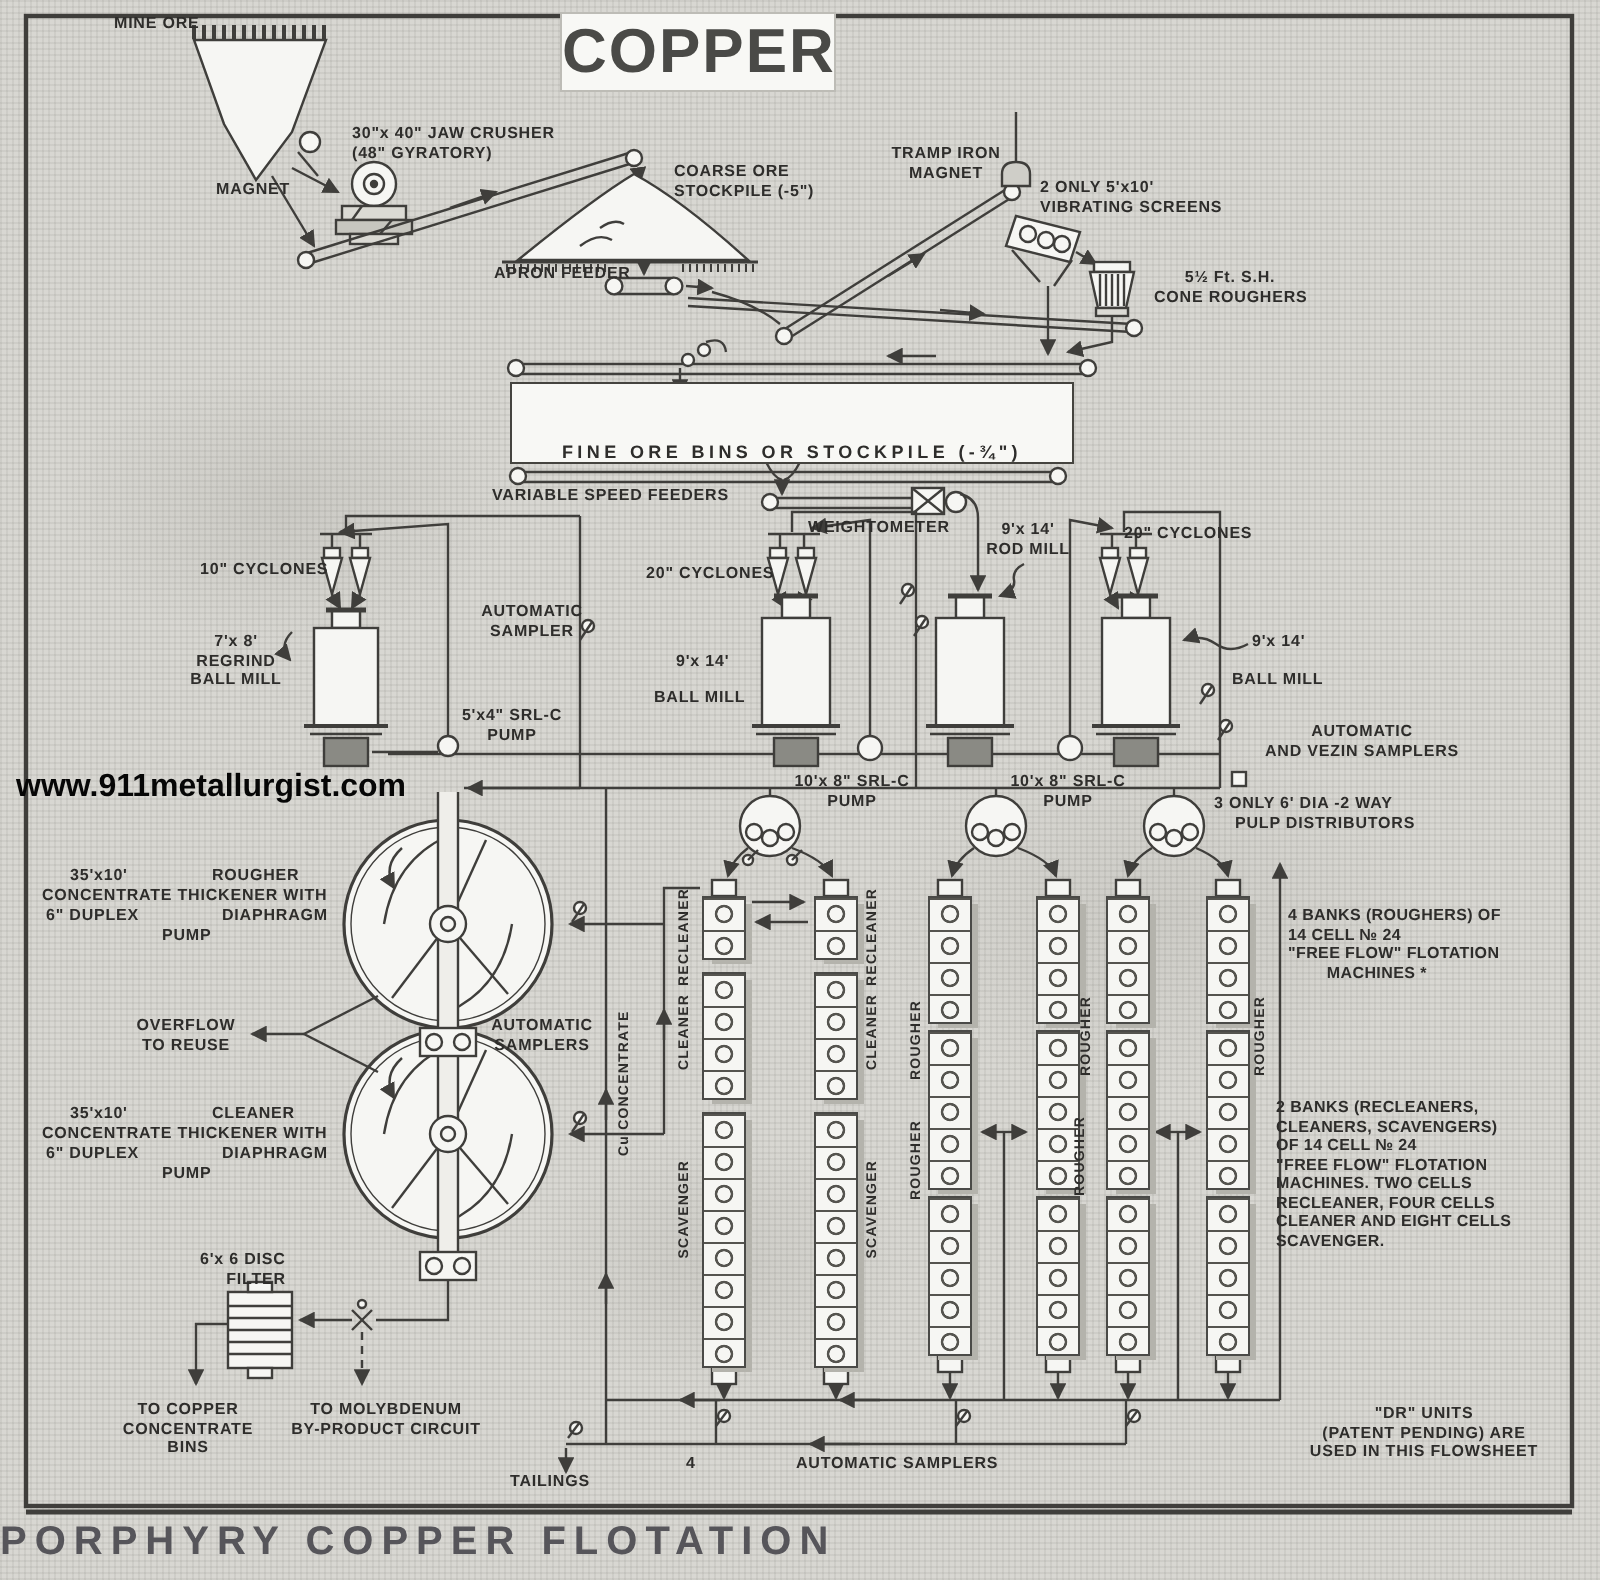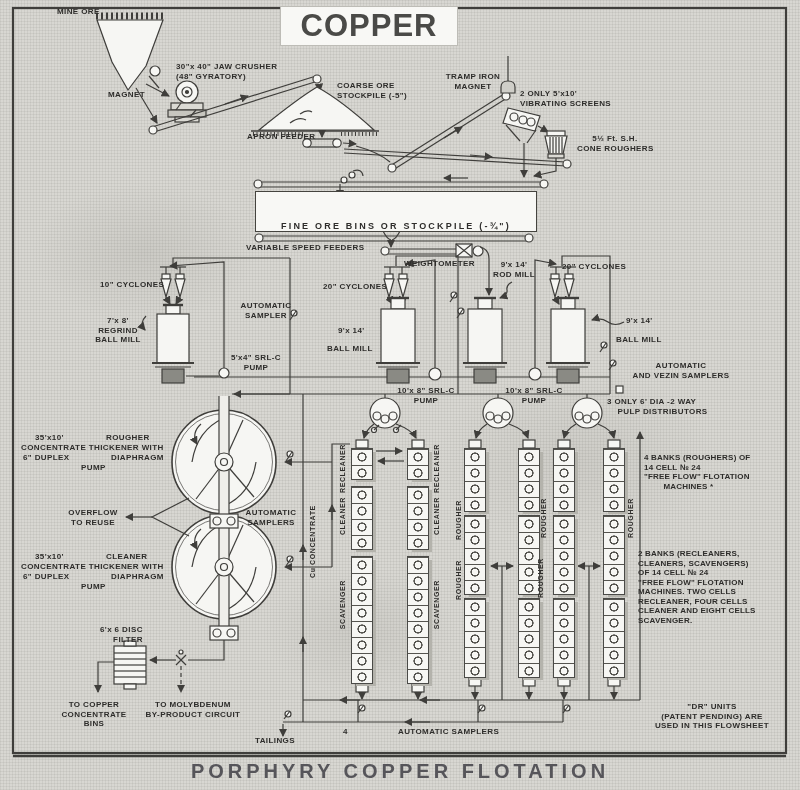--- a/index.html
+++ b/index.html
@@ -19,32 +19,32 @@
   .vl{position:absolute;z-index:3;font-weight:700;font-size:7px;color:#2e2d2b;letter-spacing:.6px;
       writing-mode:vertical-rl;transform:rotate(180deg);white-space:pre;}
   .cells{position:absolute;z-index:2;width:22px;box-sizing:border-box;
       background-color:#f6f6f3;border:1.4px solid #4a4a47;
       background-image:
         radial-gradient(circle at 50% 8px, #f6f6f3 0 3.2px, #55544f 3.4px 4.4px, rgba(0,0,0,0) 4.8px),
         linear-gradient(to bottom,#55544f 0,#55544f 1px,rgba(0,0,0,0) 1px);
       background-size:100% 16px;
       box-shadow:4px 3px 0 -1px #b4b3ac;}
   .whitebox{position:absolute;z-index:3;background:#f8f8f5;}
-  #title-box{left:281px;top:7px;width:176px;height:38px;display:flex;align-items:center;justify-content:center;
+  #title-box{left:281px;top:7px;width:136px;height:38px;display:flex;align-items:center;justify-content:flex-start;
       box-shadow:0 0 0 1px #bdbcb6;}
   #title-box span{font-size:31px;font-weight:800;letter-spacing:1px;color:#4a4a47;}
   #logo-box{left:689px;top:7px;width:107px;height:41px;border:1px solid #55544f;border-radius:5px;
       display:flex;align-items:center;justify-content:flex-start;padding:0 2px;box-sizing:border-box;}
   #logo-box .n911{font-size:19px;font-weight:800;color:#111;letter-spacing:0;}
   #logo-box .met{font-size:10.5px;font-weight:700;color:#111;margin-left:1px;}
   #bins-box{left:255px;top:191px;width:280px;height:39px;border:1.6px solid #45443f;z-index:2;
       display:flex;align-items:flex-end;justify-content:center;}
   #bins-box span{font-size:9px;font-weight:700;letter-spacing:2.2px;color:#2e2d2b;}
   #watermark{position:absolute;left:8px;top:385px;z-index:4;font-size:16px;font-weight:800;color:#060606;letter-spacing:0;}
-  #footer{position:absolute;left:0;top:760px;width:800px;z-index:3;text-align:center;
+  #footer{position:absolute;left:0;top:760px;width:800px;z-index:3;
       font-size:20px;font-weight:800;letter-spacing:4px;color:#56555a;}
   .note{font-size:8px;line-height:9.5px;letter-spacing:.2px;}
 </style>
 </head>
 <body>
 
 <div id="stage">
 
   <svg class="wires" width="800" height="790" viewBox="0 0 800 790">
     <defs>
@@ -550,14 +550,15 @@
 BINS</div>
   <div class="lab c" style="left:138px;top:700px;width:110px">TO MOLYBDENUM
 BY-PRODUCT CIRCUIT</div>
   <div class="lab" style="left:255px;top:736px">TAILINGS</div>
   <div class="lab" style="left:343px;top:727px">4</div>
   <div class="lab" style="left:398px;top:727px">AUTOMATIC SAMPLERS</div>
   <div class="lab c" style="left:645px;top:702px;width:134px">"DR" UNITS
 (PATENT PENDING) ARE
 USED IN THIS FLOWSHEET</div>
 
+  <div id="watermark">www.911metallurgist.com</div>
   <div id="footer">PORPHYRY COPPER FLOTATION</div>
 </div>
 
 </body></html>

